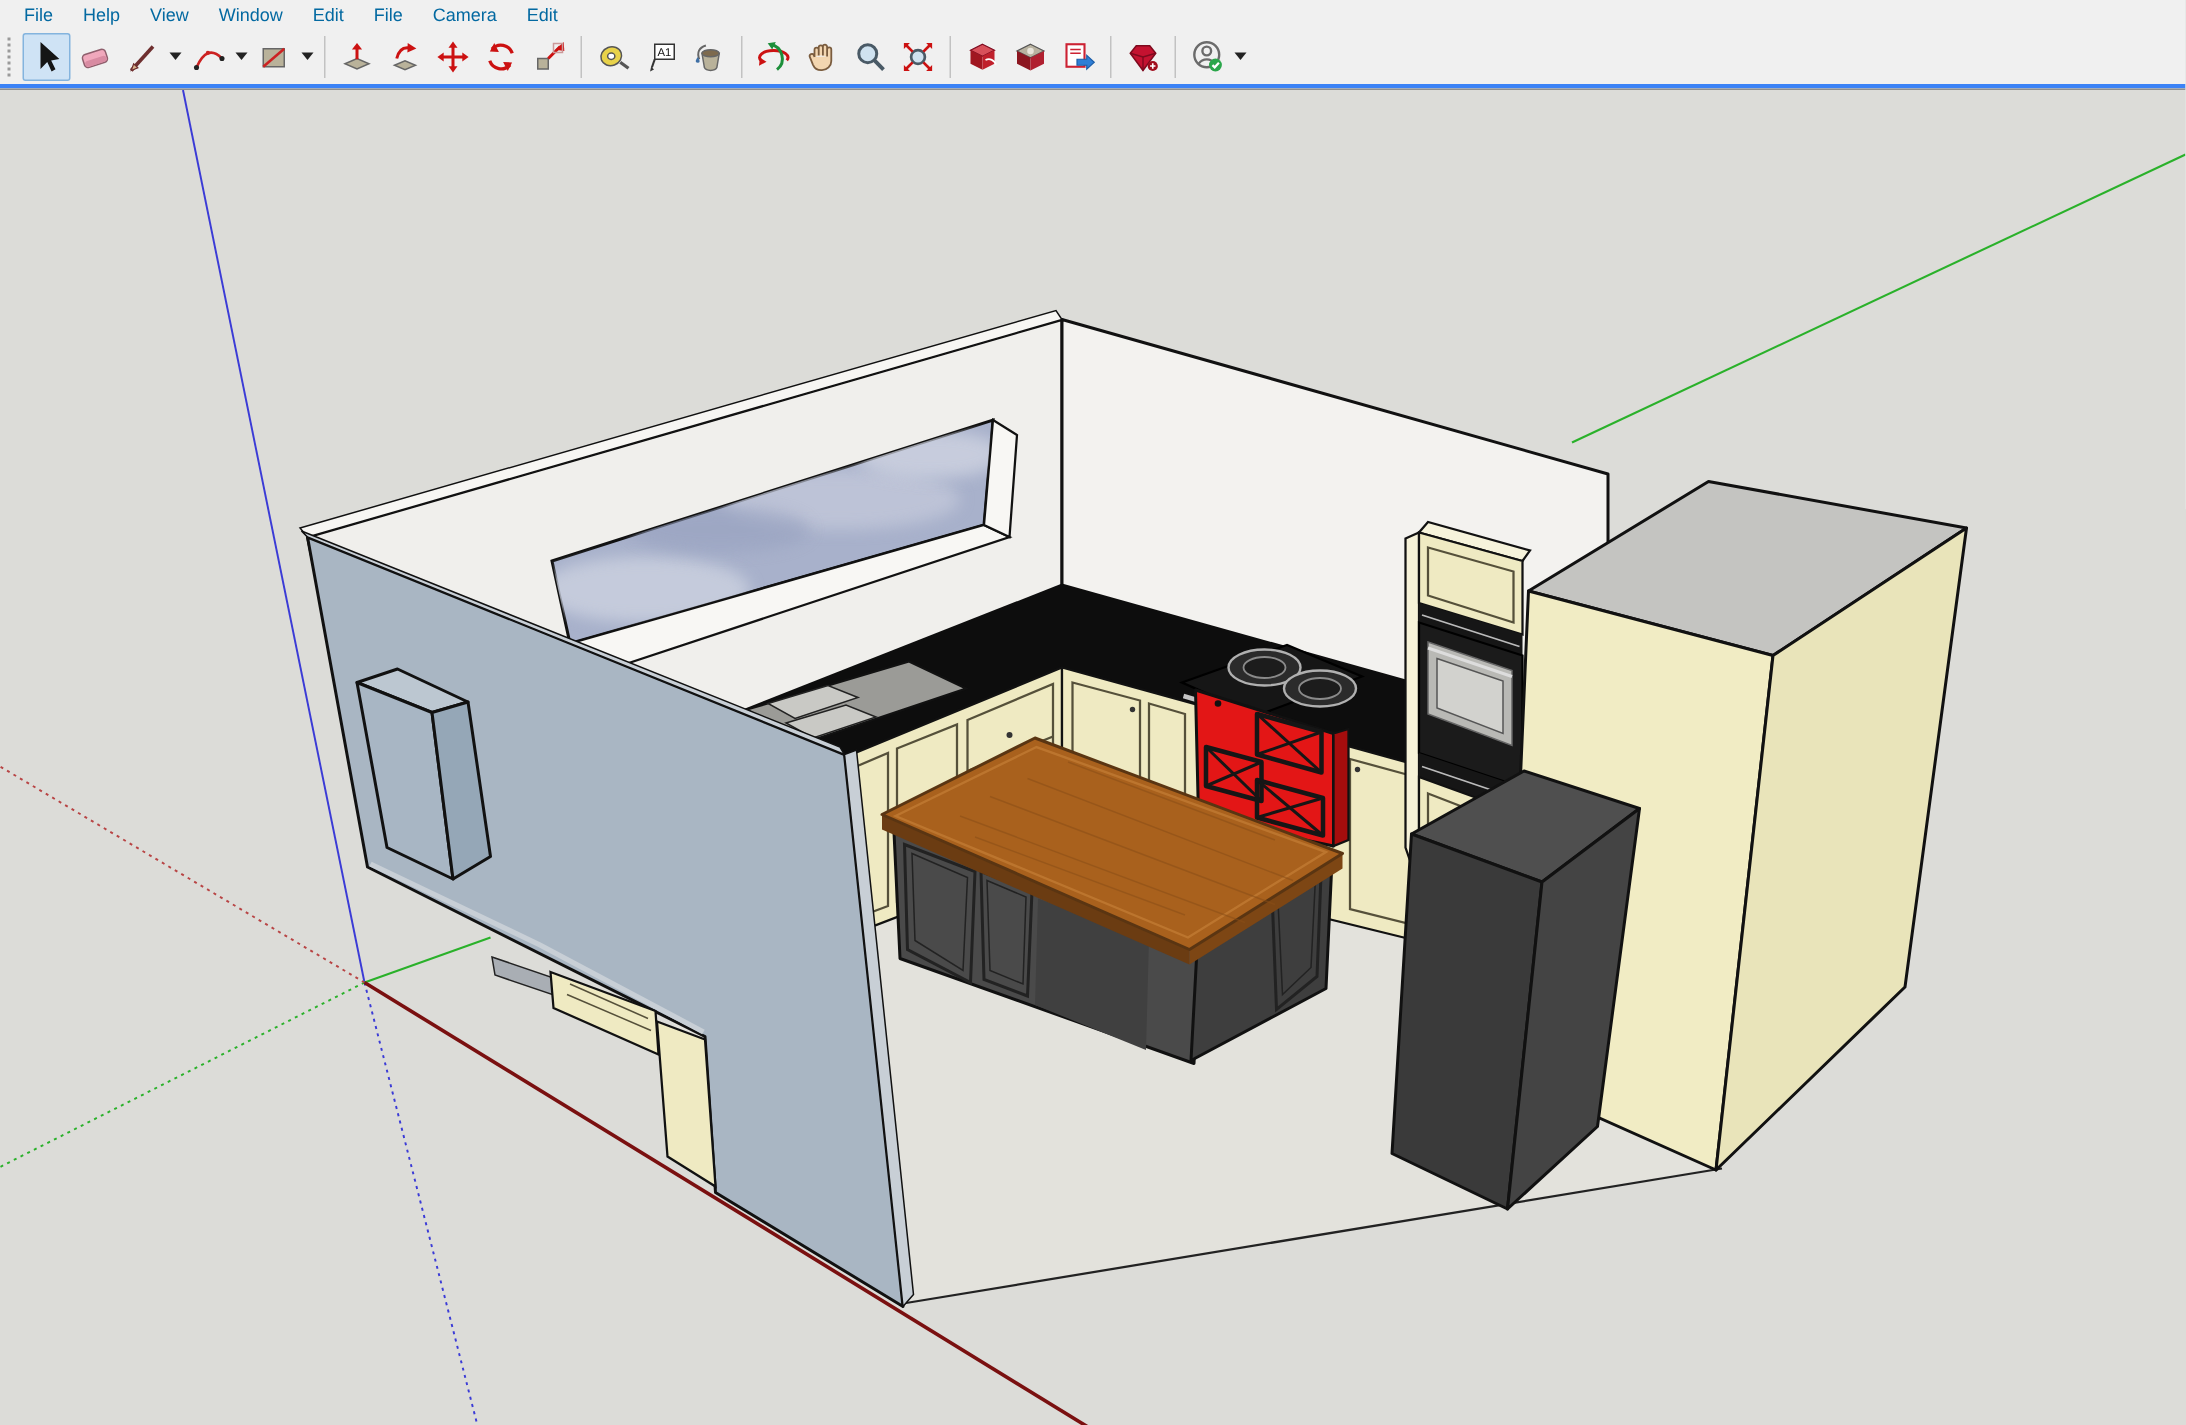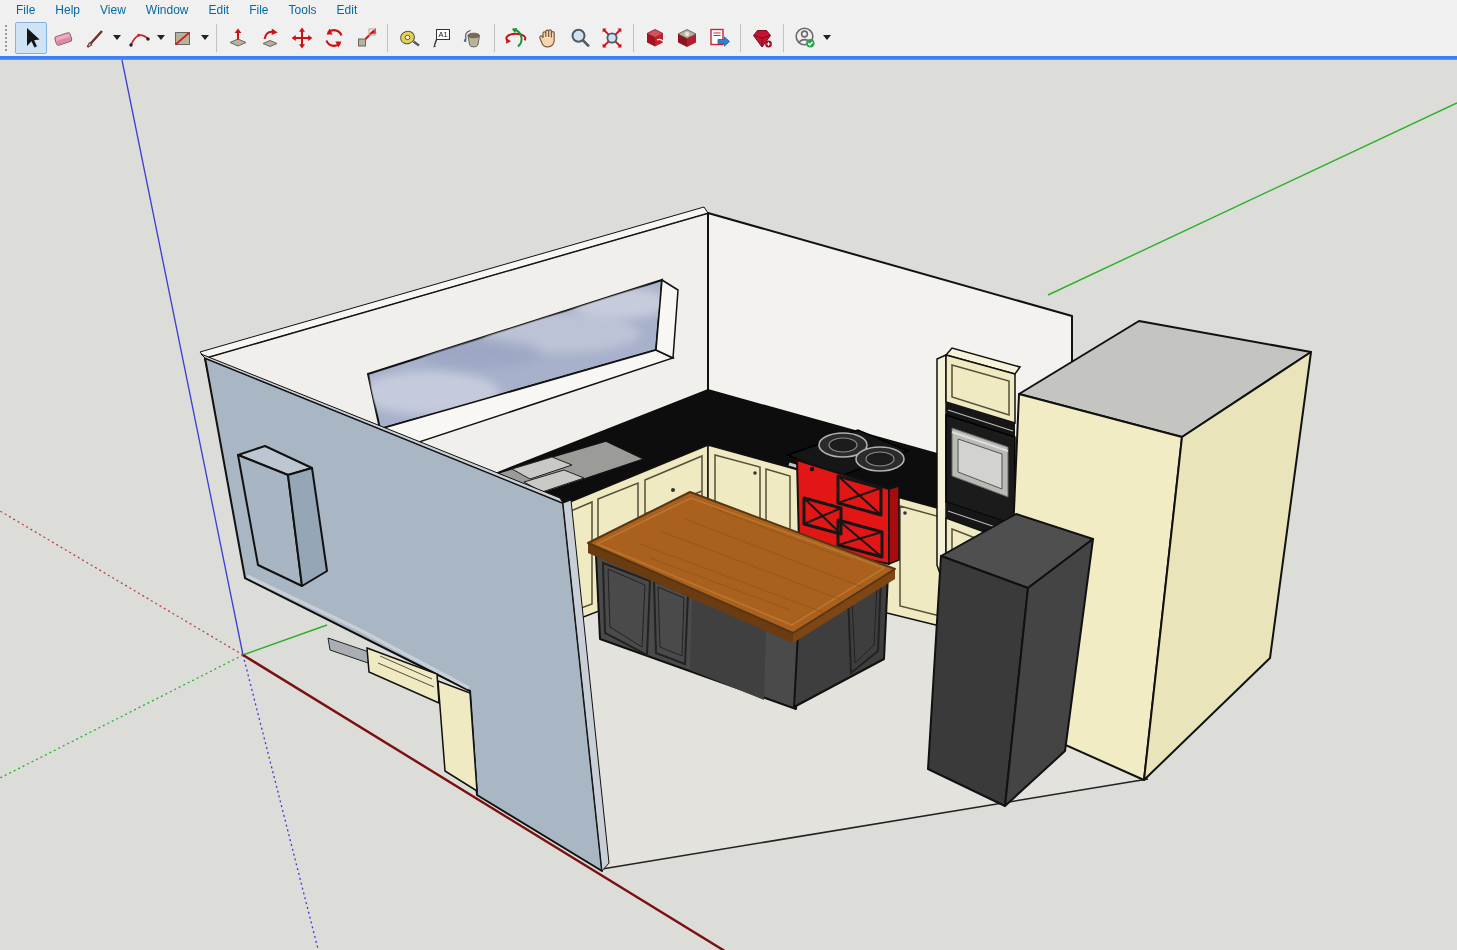--- a/index.html
+++ b/index.html
@@ -29,21 +29,21 @@
 </head>
 <body>
 
 <div class="menubar">
   <span class="menu-item">File</span>
   <span class="menu-item">Help</span>
   <span class="menu-item">View</span>
   <span class="menu-item">Window</span>
   <span class="menu-item">Edit</span>
   <span class="menu-item">File</span>
-  <span class="menu-item">Tools</span>
+  <span class="menu-item">Camera</span>
   <span class="menu-item">Edit</span>
 </div>
 
 <div class="toolbar">
   <div class="drag-handle"></div>
 
   <div class="tbtn active" aria-label="select">
     <svg viewBox="0 0 24 24">
       <path d="M8 2 L8 20 L12.5 15.3 L15.4 21.6 L18 20.2 L15.1 14.3 L20.6 13.4 Z" fill="#151515"></path>
     </svg>

